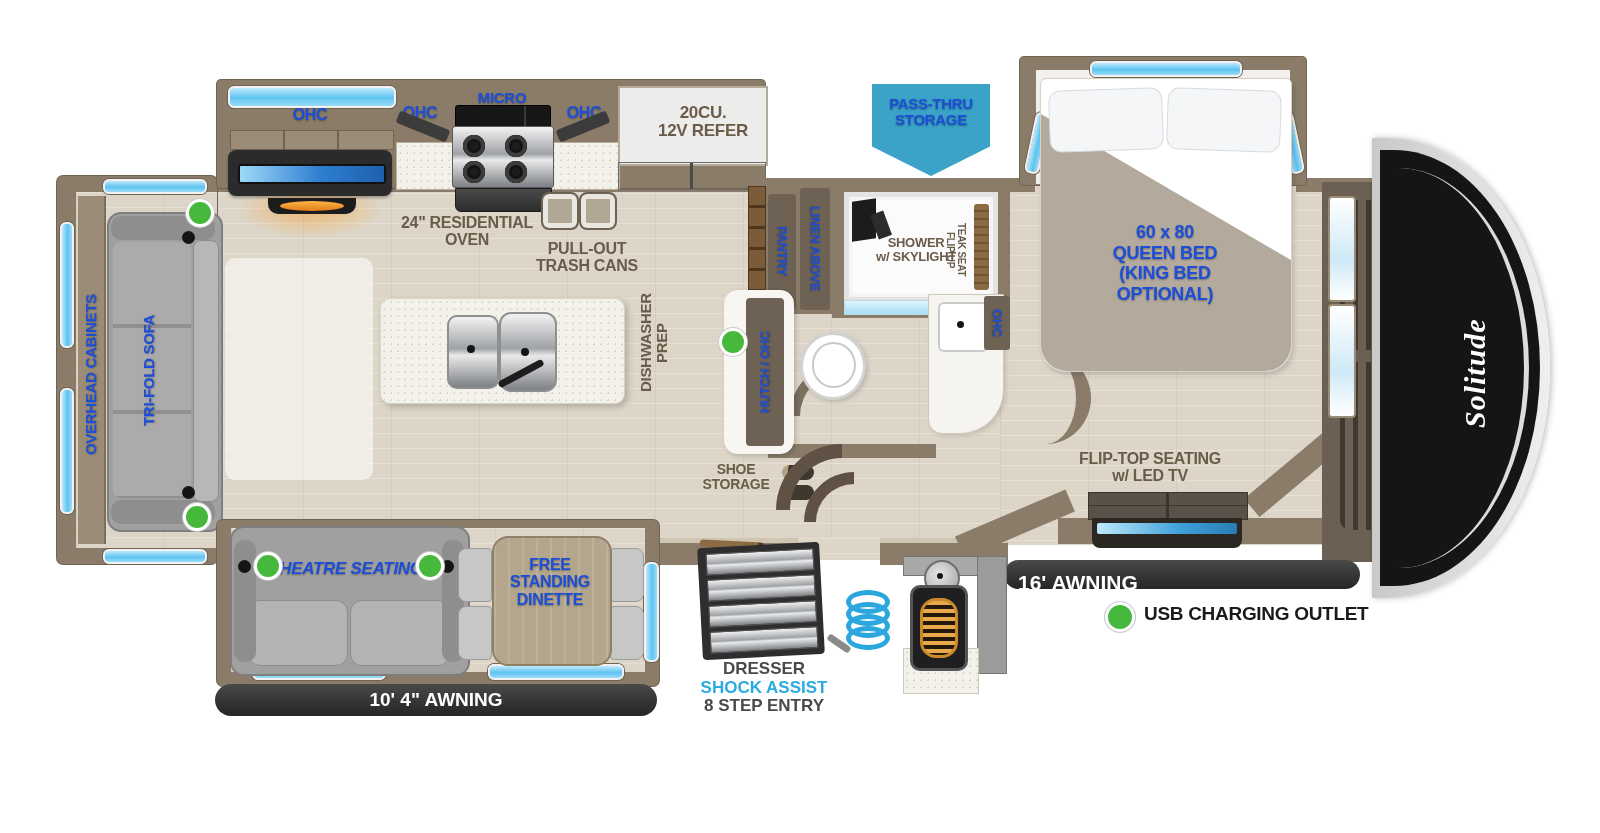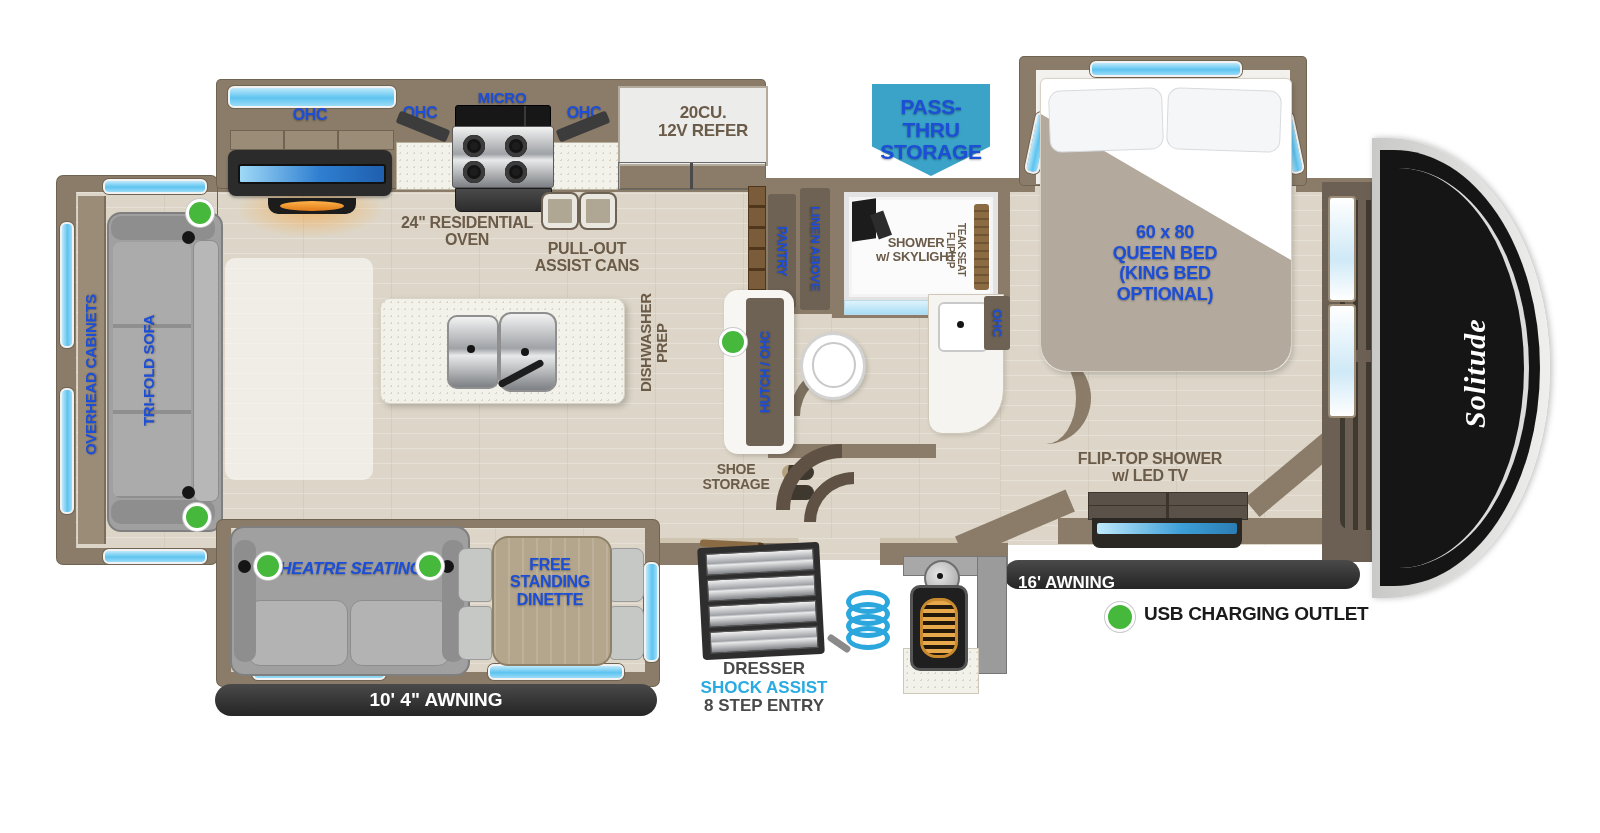--- a/index.html
+++ b/index.html
@@ -102,21 +102,21 @@
     <div class="abs" style="left:10px;top:34px;width:22px;height:22px;border-radius:50%;background:#1d1d1d;box-shadow:inset 0 0 0 4px #3c3c3c,inset 0 0 0 7px #141414;"></div>
     <div class="abs" style="left:52px;top:34px;width:22px;height:22px;border-radius:50%;background:#1d1d1d;box-shadow:inset 0 0 0 4px #3c3c3c,inset 0 0 0 7px #141414;"></div>
   </div>
   <div class="abs" style="left:455px;top:188px;width:95px;height:22px;background:linear-gradient(180deg,#4a4a4a,#2c2c2c);border-radius:0 0 6px 6px;border:1px solid #1c1c1c;"></div>
   <div class="lbl" style="left:387px;top:214px;width:160px;font-size:16px;">24" RESIDENTIAL
 OVEN</div>
 
   <div class="abs" style="left:541px;top:192px;width:34px;height:34px;background:#b0a694;border:2px solid #6d6254;border-radius:8px;box-shadow:inset 0 0 0 5px #e9e7df;"></div>
   <div class="abs" style="left:579px;top:192px;width:34px;height:34px;background:#b0a694;border:2px solid #6d6254;border-radius:8px;box-shadow:inset 0 0 0 5px #e9e7df;"></div>
   <div class="lbl" style="left:512px;top:240px;width:150px;font-size:16px;">PULL-OUT
-ASSIST CANS</div>
+TRASH CANS</div>
 
   <div class="abs" style="left:618px;top:86px;width:146px;height:76px;background:#ececea;border:2px solid #b5ab9c;"></div>
   <div class="lbl" style="left:620px;top:104px;width:142px;font-size:17px;padding-left:12px;">20CU.
 12V REFER</div>
   <div class="abs steel" style="left:618px;top:162px;width:146px;height:26px;border:1px solid #6a6a6a;
        background-image:linear-gradient(90deg,transparent 0 71px,#4a4a4a 71px 74px,transparent 74px);"></div>
 
   <div class="w" style="left:762px;top:178px;width:72px;height:136px;"></div>
   <div class="abs" style="left:748px;top:186px;width:16px;height:118px;background:#7a5c3a;
        background-image:repeating-linear-gradient(180deg,transparent 0 18px,#50371c 18px 21px);border:1px solid #50371c;"></div>
@@ -143,41 +143,41 @@
   <div class="abs" style="left:812px;top:342px;width:40px;height:42px;background:#fff;border:2px solid #c9c9c9;border-radius:48% 50% 50% 48%;"></div>
 
   <div class="abs" style="left:928px;top:294px;width:74px;height:138px;background:#f5f4f0;border:1px solid #cfc8b8;border-radius:0 0 44px 14px;box-shadow:2px 2px 4px rgba(0,0,0,.12);"></div>
   <div class="abs" style="left:938px;top:302px;width:46px;height:46px;background:#ffffff;border:2px solid #c9c9c9;border-radius:6px;"></div>
   <div class="blk-dot" style="left:957px;top:321px;width:7px;height:7px;"></div>
   <div class="abs" style="left:984px;top:296px;width:26px;height:54px;background:#6d6254;border-radius:3px;"></div>
   <div class="lbl lbl-w vdn" style="left:985px;top:298px;width:24px;height:50px;font-size:13px;display:flex;align-items:center;justify-content:center;">OHC</div>
 
   <div class="abs" style="left:872px;top:84px;width:118px;height:92px;background:#3aa3c7;
        clip-path:polygon(0 0,100% 0,100% 68%,50% 100%,0 68%);"></div>
-  <div class="lbl lbl-w" style="left:872px;top:96px;width:118px;font-size:21px;">PASS-THRU
+  <div class="lbl lbl-w" style="left:872px;top:96px;width:118px;font-size:15px;">PASS-THRU
 STORAGE</div>
 
   <div class="slide" style="left:1020px;top:57px;width:286px;height:128px;border-radius:4px;"></div>
   <div class="abs" style="left:1036px;top:70px;width:254px;height:114px;background:#f2f1ed;"></div>
   <div class="win" style="left:1090px;top:61px;width:148px;height:12px;"></div>
   <div class="winv" style="left:1030px;top:112px;width:11px;height:58px;transform:rotate(12deg);"></div>
   <div class="winv" style="left:1284px;top:112px;width:11px;height:58px;transform:rotate(-12deg);"></div>
 
   <div class="abs" style="left:1040px;top:78px;width:250px;height:292px;background:#ffffff;border:1px solid #d8d2c6;border-radius:6px 6px 26px 26px;box-shadow:2px 3px 5px rgba(0,0,0,.15);">
     <div class="abs" style="left:0;top:0;width:100%;height:100%;background:#b3aa9d;
          clip-path:polygon(0 12%,100% 62%,100% 100%,0 100%);border-radius:6px 6px 26px 26px;"></div>
     <div class="abs" style="left:8px;top:10px;width:112px;height:60px;background:#f4f6f8;border:1px solid #d7dbde;border-radius:12px;transform:rotate(-2deg);"></div>
     <div class="abs" style="left:126px;top:10px;width:112px;height:60px;background:#f4f6f8;border:1px solid #d7dbde;border-radius:12px;transform:rotate(2deg);"></div>
   </div>
   <div class="lbl lbl-w" style="left:1058px;top:222px;width:214px;font-size:18px;line-height:1.15;">60 x 80
 QUEEN BED
 (KING BED
 OPTIONAL)</div>
 
-  <div class="lbl" style="left:1055px;top:450px;width:190px;font-size:16px;">FLIP-TOP SHOWER
+  <div class="lbl" style="left:1055px;top:450px;width:190px;font-size:16px;">FLIP-TOP SEATING
 w/ LED TV</div>
   <div class="abs" style="left:1088px;top:492px;width:158px;height:26px;background:#5a5248;border:1px solid #3b352e;
        background-image:linear-gradient(90deg,transparent 0 77px,#3b352e 77px 80px,transparent 80px),linear-gradient(180deg,transparent 0 12px,#3b352e 12px 13px,transparent 13px);"></div>
   <div class="abs" style="left:1092px;top:518px;width:150px;height:30px;background:#2b2723;border-radius:0 0 8px 8px;"></div>
   <div class="abs" style="left:1097px;top:523px;width:140px;height:11px;background:linear-gradient(90deg,#bfe9fb,#3e9fd8 60%,#2a7db4);border-radius:2px;"></div>
 
   <div class="abs" style="left:1322px;top:182px;width:125px;height:380px;background:#6b6053;border-radius:0 70px 70px 0;"></div>
   <div class="abs" style="left:1340px;top:200px;width:72px;height:150px;border-radius:10px;
        background:repeating-linear-gradient(90deg,rgba(30,26,20,.55) 0 5px,rgba(30,26,20,0) 5px 13px);filter:blur(.6px);"></div>
   <div class="abs" style="left:1340px;top:362px;width:72px;height:168px;border-radius:10px;
@@ -254,21 +254,21 @@
     <div class="abs" style="left:4px;top:36px;width:34px;height:14px;border:5px solid #2ba7dd;border-radius:50%;"></div>
   </div>
   <div class="abs" style="left:826px;top:640px;width:26px;height:7px;background:#8a8a8a;border-radius:3px;transform:rotate(35deg);"></div>
   <div class="abs" style="left:688px;top:660px;width:152px;text-align:center;line-height:1.1;">
     <div class="lbl-k" style="color:#4a4a4a;font-size:17px;">DRESSER</div>
     <div style="color:#29abe2;font-size:17px;">SHOCK ASSIST</div>
     <div style="color:#4a4a4a;font-size:17px;">8 STEP ENTRY</div>
   </div>
 
   <div class="awning" style="left:1004px;top:560px;width:356px;height:29px;">
-    <span style="margin-left:14px;font-size:17px;margin-top:17px;">16' AWNING</span>
+    <span style="margin-left:14px;font-size:21px;margin-top:17px;">16' AWNING</span>
   </div>
   <div class="awning" style="left:215px;top:684px;width:442px;height:32px;justify-content:center;">
     <span style="font-size:19px;">10' 4" AWNING</span>
   </div>
 
   <div class="abs" style="left:903px;top:556px;width:102px;height:18px;background:#a8a8a8;border:1px solid #777;"></div>
   <div class="abs" style="left:977px;top:556px;width:28px;height:116px;background:#9b9b9b;border:1px solid #777;"></div>
   <div class="abs" style="left:924px;top:560px;width:32px;height:32px;border-radius:50%;background:radial-gradient(circle at 40% 40%,#e8e8e8,#9f9f9f);border:2px solid #6f6f6f;"></div>
   <div class="blk-dot" style="left:937px;top:573px;width:6px;height:6px;"></div>
   <div class="abs speckle" style="left:903px;top:648px;width:74px;height:44px;border:1px solid #cfc8b8;"></div>

